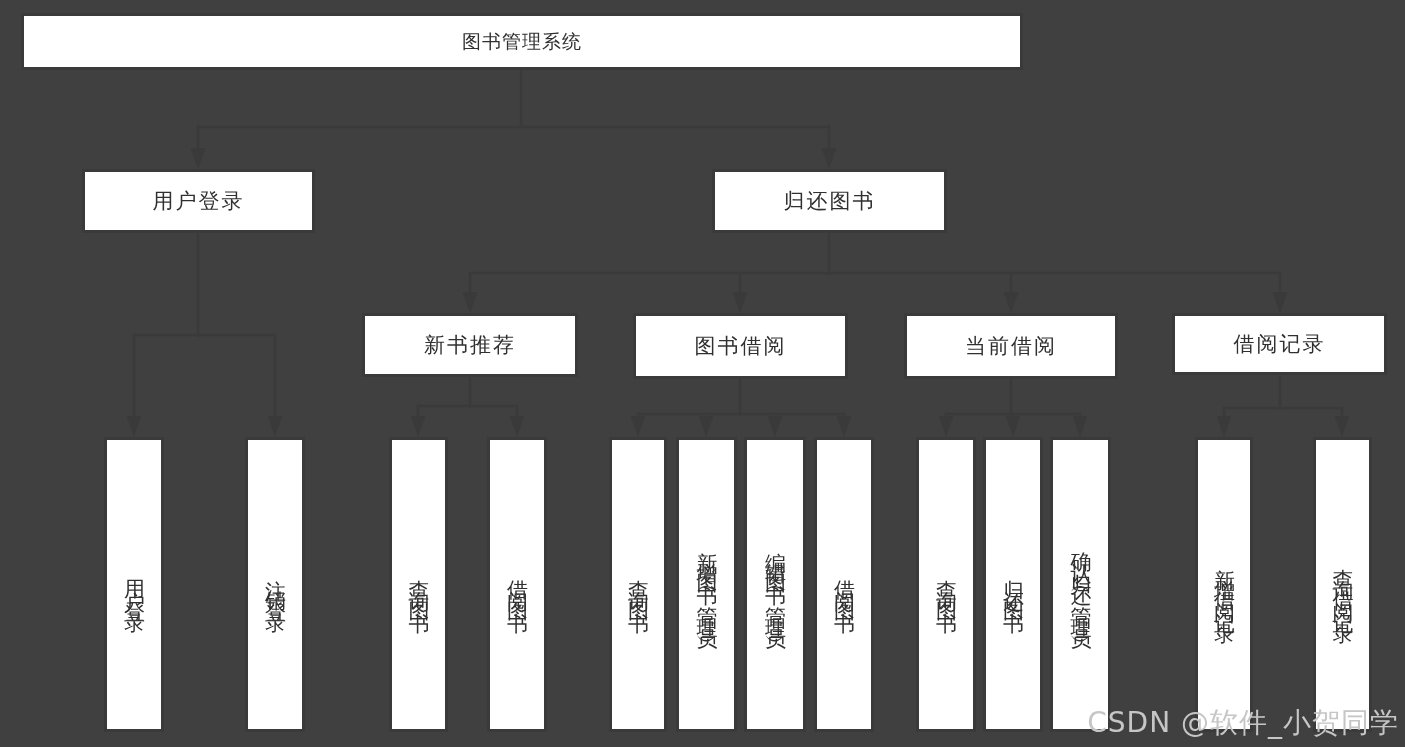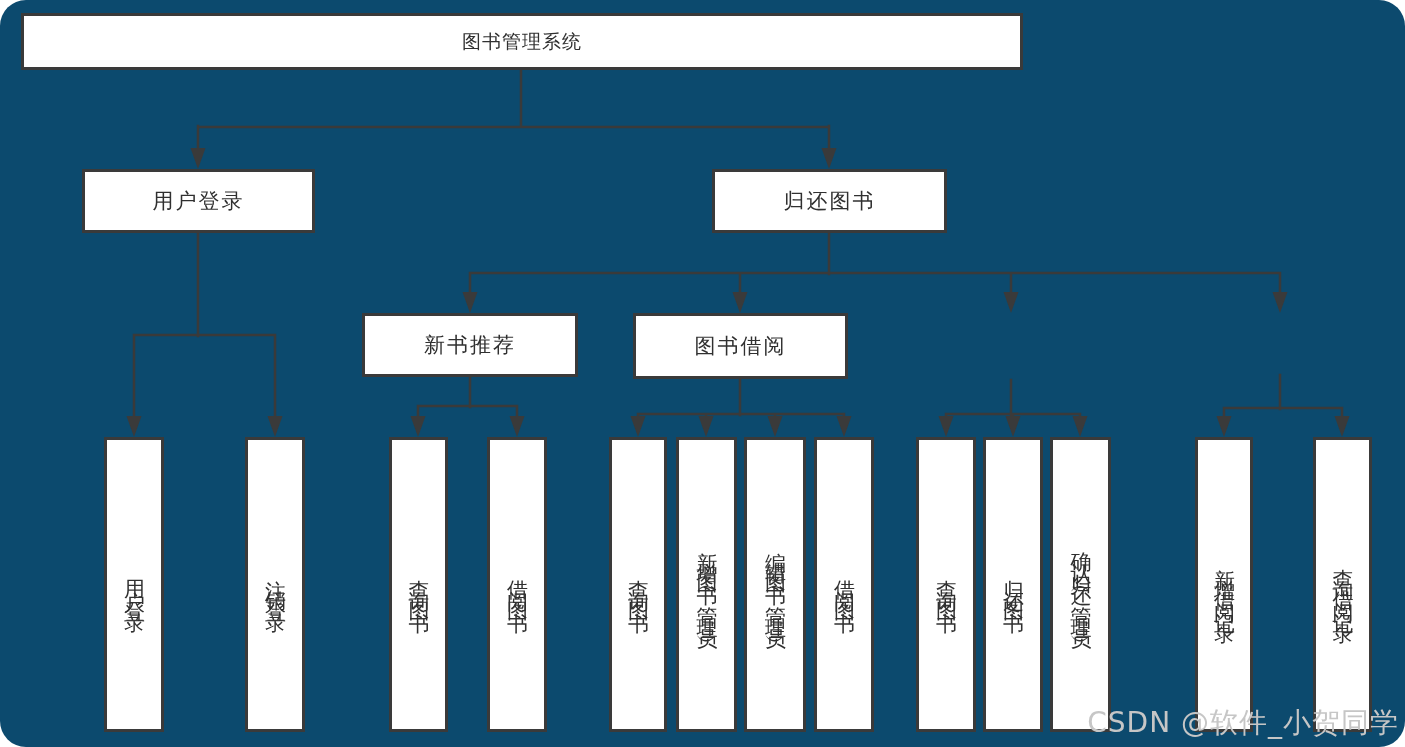--- a/index.html
+++ b/index.html
@@ -1,23 +1,22 @@
 <!DOCTYPE html>
 <html><head>
 <meta charset="utf-8">
 <style>
   html, body { margin: 0; padding: 0; background: #ffffff; }
   #canvas {
     position: relative;
     width: 1405px;
     height: 747px;
-    background: #0c4a6e;
+    background: #404040;
     font-family: "DejaVu Sans", sans-serif;
     overflow: hidden;
-    border-radius: 26px;
   }
   #connectors {
     position: absolute;
     left: 0; top: 0;
     width: 1405px; height: 747px;
   }
   .box {
     position: absolute;
     box-sizing: border-box;
     border: 3px solid #3a3a3a;
@@ -99,20 +98,26 @@
   <div class="box hbox" style="left:712px; top:169px; width:235px; height:64px;">
     <span class="label">归还图书</span>
   </div>
 
   <div class="box hbox" style="left:633px; top:313px; width:215px; height:66px;">
     <span class="label">图书借阅</span>
   </div>
   <div class="box hbox" style="left:362px; top:313px; width:216px; height:64px;">
     <span class="label">新书推荐</span>
   </div>
+  <div class="box hbox" style="left:904px; top:313px; width:214px; height:66px;">
+    <span class="label">当前借阅</span>
+  </div>
+  <div class="box hbox" style="left:1172px; top:313px; width:215px; height:62px;">
+    <span class="label">借阅记录</span>
+  </div>
 
   <div class="box vbox" style="left:104px; top:437px; width:60px; height:295px;">
     <span class="label">用户登录</span>
   </div>
   <div class="box vbox" style="left:245px; top:437px; width:60px; height:295px;">
     <span class="label">注销登录</span>
   </div>
   <div class="box vbox" style="left:389px; top:437px; width:59px; height:295px;">
     <span class="label">查询图书</span>
   </div>

